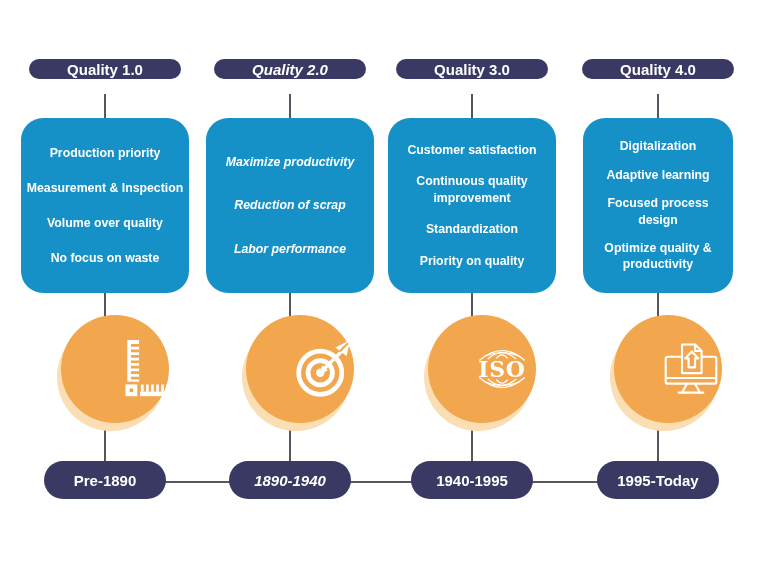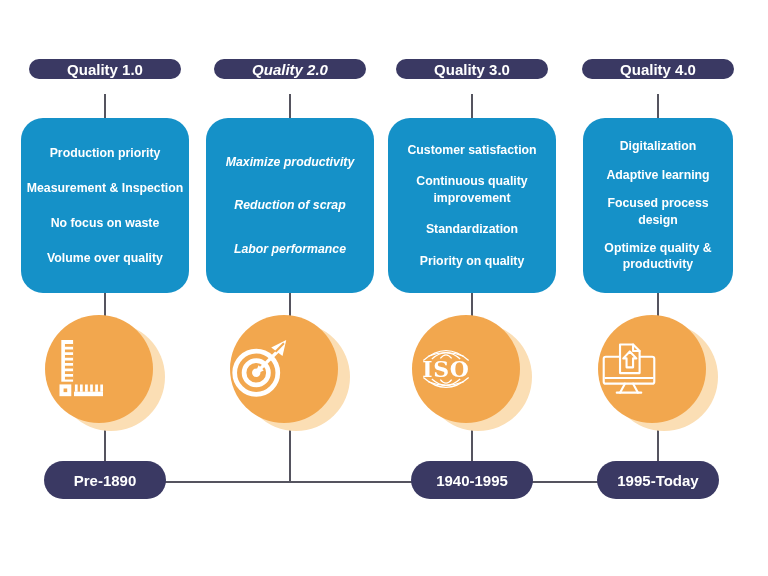--- a/index.html
+++ b/index.html
@@ -116,50 +116,50 @@
     position: absolute;
     left: 12px;
     top: 10px;
     width: 108px;
     height: 108px;
     border-radius: 50%;
     background: var(--orange_light, #fbdeb4);
   }
   .circle-main {
     position: absolute;
-    left: 0;
+    left: 16px;
     top: 2px;
     width: 108px;
     height: 108px;
     border-radius: 50%;
     background: var(--orange, #f2a74e);
     color: var(--orange, #f2a74e); 
     display: flex;
     align-items: center;
-    justify-content: flex-start;
+    justify-content: flex-end;
   }
   .circle-main svg { display: block; }
 </style>
 </head>
 <body>
 
 <div class="canvas">
 
   <div class="timeline-axis"></div>
 
   <div class="col col-0">
     <div class="vline"></div>
     <div class="pill header-pill">
       <span>Quality 1.0</span>
     </div>
     <div class="feature-box">
       <div class="feature">Production priority</div>
       <div class="feature">Measurement &amp; Inspection</div>
+      <div class="feature">Volume over quality</div>
       <div class="feature">No focus on waste</div>
-      <div class="feature">Volume over quality</div>
     </div>
     <div class="circle-wrap">
       <div class="circle-shadow"></div>
       <div class="circle-main">
         <svg width="58" height="64" viewBox="0 0 64 68">
           <rect x="18" y="2" width="13" height="46" fill="#fff"></rect>
           <path d="M22 8h9 M22 14h9 M22 20h9 M22 26h9 M22 32h9 M22 38h9 M22 44h9" stroke="currentColor" stroke-width="3"></path>
           <rect x="16" y="51" width="13" height="13" fill="#fff"></rect>
           <rect x="20.5" y="55.5" width="4" height="4" fill="currentColor"></rect>
           <rect x="32" y="59" width="32" height="5" fill="#fff"></rect>
@@ -188,20 +188,23 @@
         <svg width="60" height="60" viewBox="0 0 64 64">
           <circle cx="28" cy="36" r="23" fill="none" stroke="#fff" stroke-width="5"></circle>
           <circle cx="28" cy="36" r="13" fill="none" stroke="#fff" stroke-width="5"></circle>
           <circle cx="28" cy="36" r="4.5" fill="#fff"></circle>
           <path d="M30 34 L52 12" stroke="#fff" stroke-width="3.5"></path>
           <polygon points="26,38 36,33.5 30.5,28" fill="#fff"></polygon>
           <polygon points="44,9 60,1 56,18" fill="#fff"></polygon>
           <path d="M48.5 13.5 L57.5 4.5" stroke="currentColor" stroke-width="2.2"></path>
         </svg>
       </div>
+    </div>
+    <div class="pill date-pill">
+      <span>1890-1940</span>
     </div>
   </div>
 
   <div class="col col-2">
     <div class="vline"></div>
     <div class="pill header-pill">
       <span>Quality 3.0</span>
     </div>
     <div class="feature-box">
       <div class="feature">Customer satisfaction</div>

